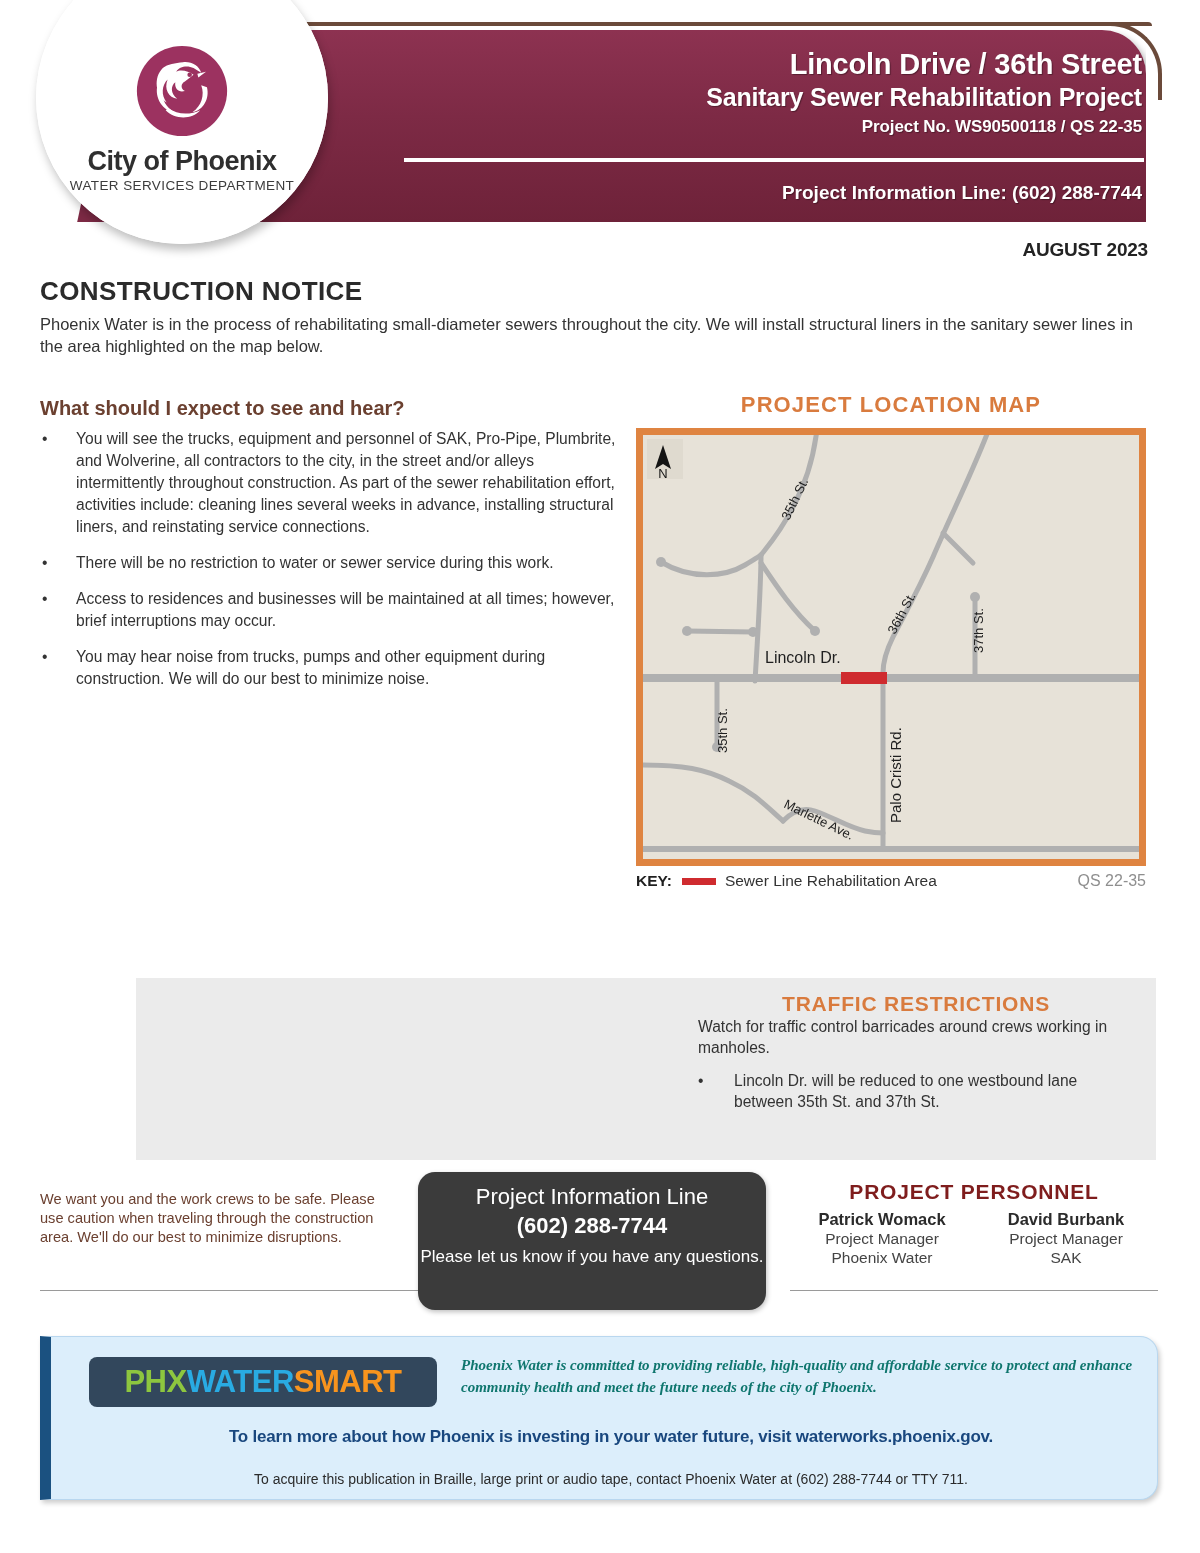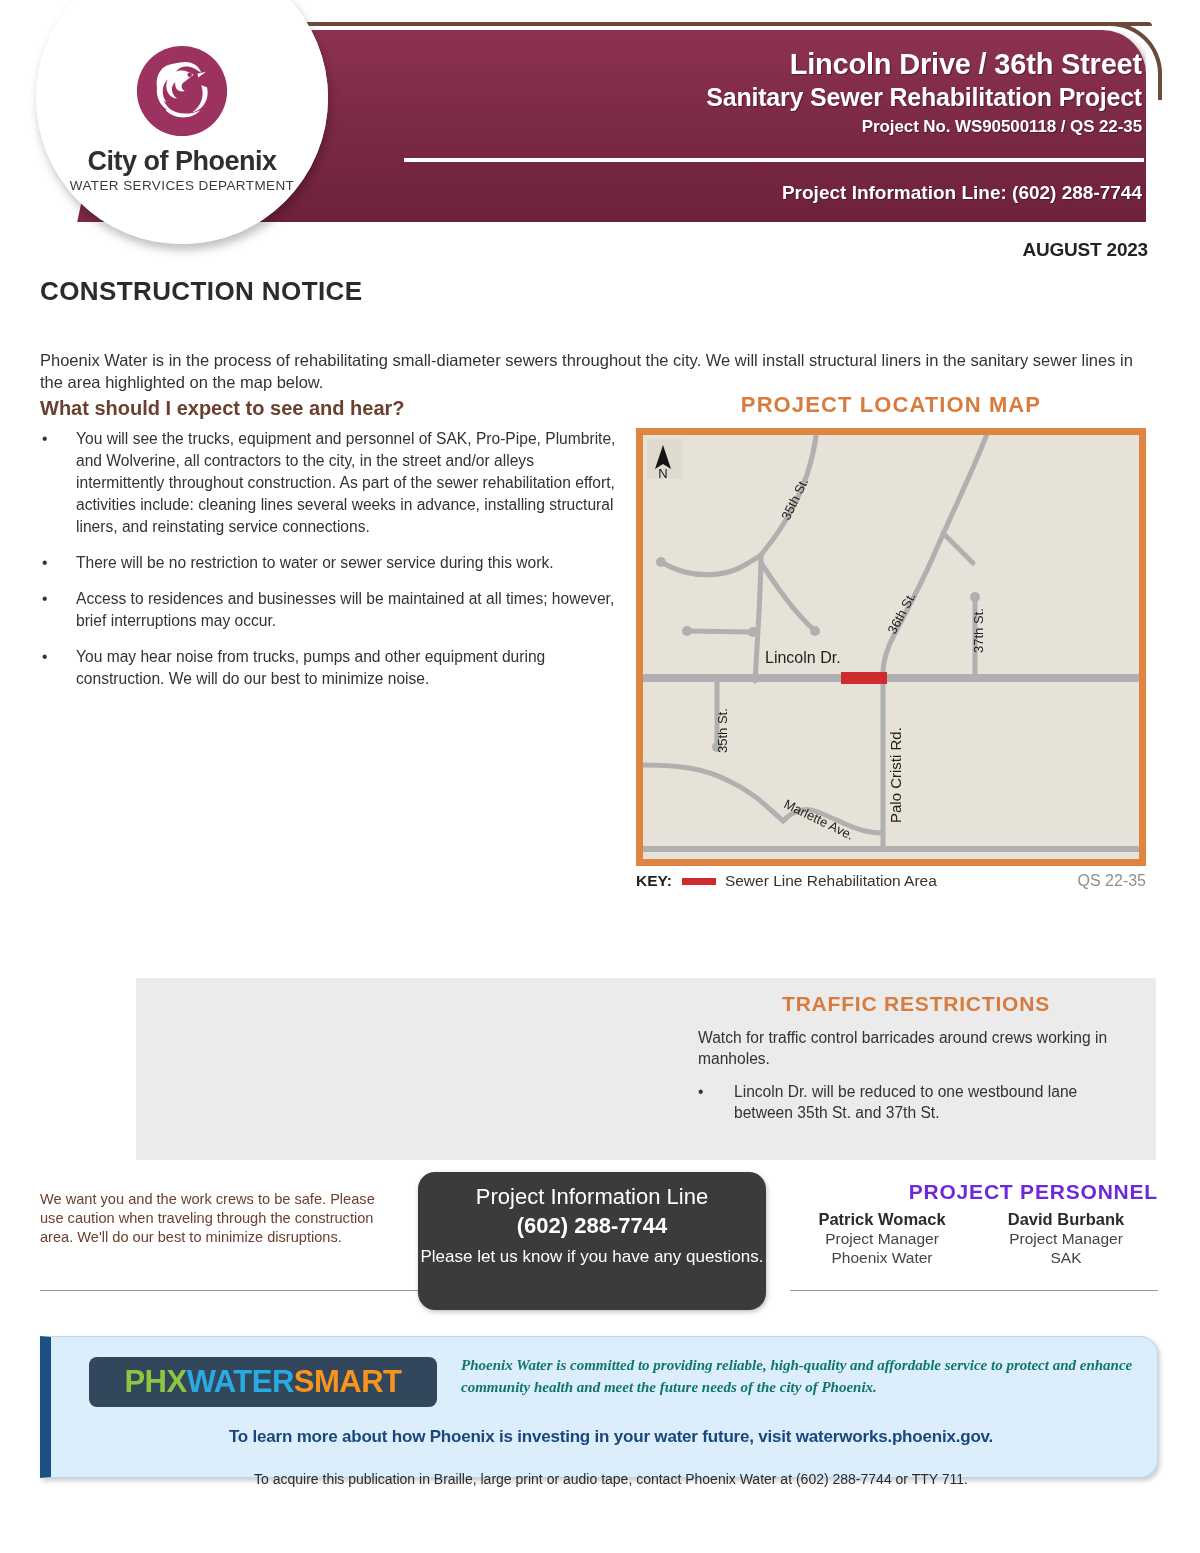--- a/index.html
+++ b/index.html
@@ -124,21 +124,21 @@
   }
 
   
   .notice-title {
     position: absolute; left: 40px; top: 276px;
     font-size: 26px; font-weight: bold; color: #2b2b2b;
     letter-spacing: 0.4px;
   }
   .notice-body {
     position: absolute; left: 40px; top: 314px; width: 1115px;
-    font-size: 16.5px; line-height: 1.33; color: #333; margin-top: 36px;
+    font-size: 16.5px; line-height: 1.33; color: #333;
   }
 
   .qhead {
     position: absolute; left: 40px; top: 397px;
     font-size: 20px; font-weight: bold; color: #6b4030;
   }
   .bullets {
     position: absolute; left: 40px; top: 428px; width: 578px;
     font-size: 15.6px; line-height: 1.41; color: #333;
   }
@@ -185,21 +185,21 @@
     position: absolute; left: 540px; top: 0; width: 480px; height: 100%;
     padding: 14px 22px 0 22px;
   }
   .p-head {
     font-size: 21px; font-weight: bold; color: #d97b3e; letter-spacing: 0.8px;
   }
   .p-date { font-size: 21px; font-weight: bold; color: #2b2b2b; margin-top: 10px; }
   .p-sub { font-size: 15.5px; color: #333; margin-top: 8px; }
   .p-sub b { font-weight: bold; }
   .p-head-r { font-size: 21px; font-weight: bold; color: #d97b3e; letter-spacing: 0.8px; text-align: center; }
-  .p-text { font-size: 15.6px; color: #333; line-height: 1.33; margin-top: 12px; }
+  .p-text { font-size: 15.6px; color: #333; line-height: 1.33; margin-top: 1px; }
   .p-bullet { display: flex; margin-top: 13px; font-size: 15.6px; line-height: 1.33; color: #333; }
   .p-bullet .dot { width: 36px; flex: 0 0 36px; }
 
   
   .safety-text {
     position: absolute; left: 40px; top: 1190px; width: 360px;
     font-size: 14.6px; line-height: 1.3; color: #6b4030;
   }
   .hr-left {
     position: absolute; left: 40px; top: 1290px; width: 380px;
@@ -216,35 +216,35 @@
     color: #ffffff; text-align: center;
     padding-top: 12px;
     box-shadow: 1px 2px 5px rgba(0,0,0,0.25);
   }
   .ib-l1 { font-size: 22px; line-height: 1.15; }
   .ib-l2 { font-size: 22px; font-weight: bold; margin-top: 4px; }
   .ib-l3 { font-size: 17px; line-height: 1.2; margin-top: 8px; }
 
   .pp-head {
     position: absolute; left: 790px; top: 1180px; width: 368px;
-    text-align: right; font-size: 21px; font-weight: bold;
-    color: #6d28d9; letter-spacing: 0.8px;
+    text-align: center; font-size: 21px; font-weight: bold;
+    color: #7f1d1d; letter-spacing: 0.8px;
   }
   .pp-grid {
     position: absolute; left: 790px; top: 1210px; width: 368px;
     display: flex;
   }
   .pp-col { flex: 1; text-align: center; }
   .pp-name { font-size: 16.5px; font-weight: bold; color: #2b2b2b; }
   .pp-role { font-size: 15.5px; color: #444; line-height: 1.25; }
 
   
   .footer {
     position: absolute; left: 40px; top: 1336px;
-    width: 1118px; height: 142px;
+    width: 1118px; height: 164px;
     background: #dceefb;
     border: 1px solid #b9d7ef;
     border-left: 11px solid #1b5180;
     border-radius: 0 18px 18px 0;
     box-shadow: 2px 3px 5px rgba(0,0,0,0.2);
   }
   .phx-logo {
     position: absolute; left: 38px; top: 20px;
     width: 348px; height: 50px;
     background: #32475c; border-radius: 8px;

